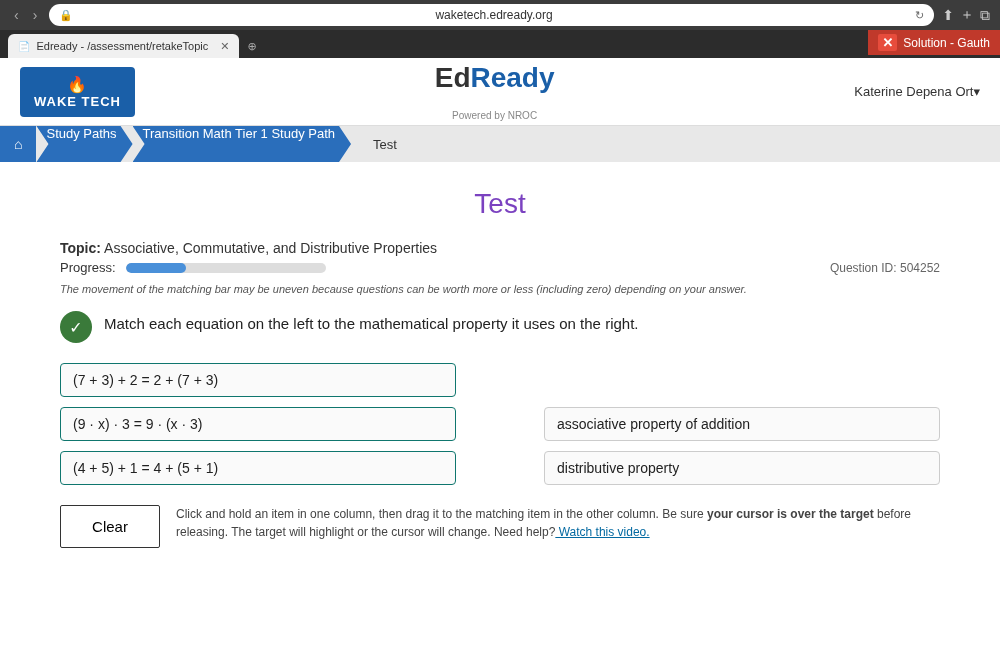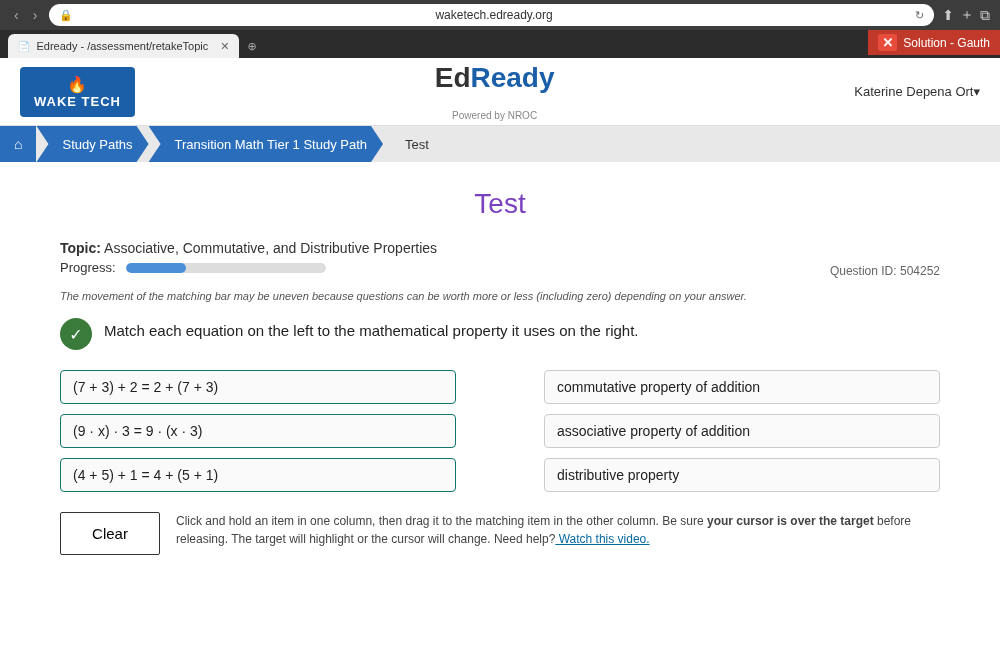--- a/index.html
+++ b/index.html
@@ -144,22 +144,21 @@
       display: flex;
       align-items: center;
       padding: 0 14px;
       font-size: 14px;
       cursor: pointer;
     }
     .breadcrumb-item {
       background: #2a6ebb;
       color: #fff;
       display: flex;
-      align-items: center;
-      padding: 0 16px 0 26px;
+      padding: 0 16px 0 10px;
       font-size: 13px;
       position: relative;
       cursor: pointer;
       clip-path: polygon(0 0, calc(100% - 12px) 0, 100% 50%, calc(100% - 12px) 100%, 0 100%, 12px 50%);
     }
     .breadcrumb-item:first-child {
       clip-path: polygon(0 0, calc(100% - 12px) 0, 100% 50%, calc(100% - 12px) 100%, 0 100%);
     }
     .breadcrumb-current {
       color: #333;
@@ -184,21 +183,21 @@
     .topic-line {
       font-size: 14px;
       color: #333;
       margin-bottom: 4px;
     }
     .topic-line strong { font-weight: bold; }
     .progress-section {
       display: flex;
       align-items: center;
       gap: 10px;
-      margin-bottom: 11px;
+      margin-bottom: 4px;
     }
     .progress-label {
       font-size: 13px;
       color: #333;
     }
     .progress-bar-container {
       width: 200px;
       height: 10px;
       background: #ddd;
       border-radius: 5px;
@@ -417,21 +416,20 @@
       <span>✓</span>
     </div>
     <div class="question-text">Match each equation on the left to the mathematical property it uses on the right.</div>
   </div>
 
   <div class="matching-table">
 
     <div class="matching-row">
       <div class="matching-left">(7 + 3) + 2 = 2 + (7 + 3)</div>
       <div class="matching-spacer"></div>
-      <div class="matching-right">commutative property of addition</div>
     </div>
 
 
     <div class="matching-row">
       <div class="matching-left">(9 · x) · 3 = 9 · (x · 3)</div>
       <div class="matching-spacer"></div>
       <div class="matching-right">associative property of addition</div>
     </div>
 
 

